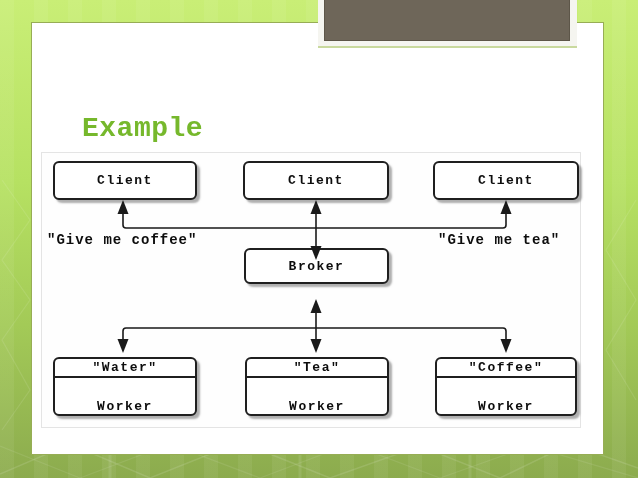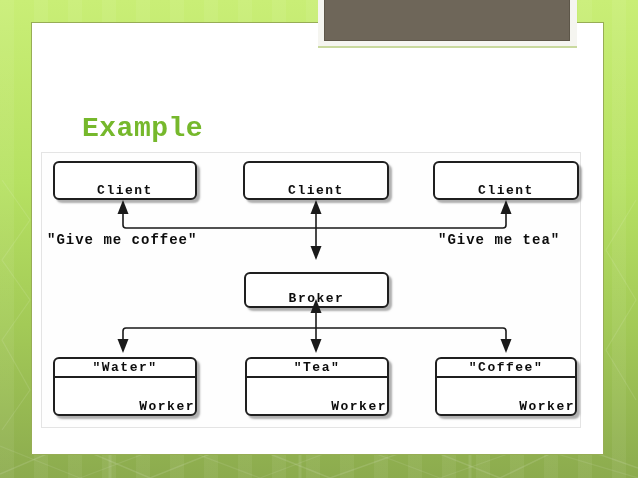--- a/index.html
+++ b/index.html
@@ -45,28 +45,28 @@
     border:1px solid #e4e4e4;background:#fefefe;
     box-sizing:border-box;z-index:2;
   }
   .node{
     position:absolute;
     background:#ffffff;
     border:2px solid #1f1f1f;
     border-radius:6px;
     box-shadow:3px 3px 2px rgba(110,110,110,0.55);
     box-sizing:border-box;
-    display:flex;align-items:flex-end;justify-content:center;
+    display:flex;align-items:center;justify-content:center;
     font-weight:bold;font-size:13px;letter-spacing:1.5px;color:#0d0d0d;
     z-index:3;
   }
   .client1{left:53px;top:161px;width:144px;height:39px;}
   .client2{left:243px;top:161px;width:146px;height:39px;}
   .client3{left:433px;top:161px;width:146px;height:39px;}
-  .broker{left:244px;top:272px;width:145px;height:36px;}
+  .broker{left:244px;top:248px;width:145px;height:36px;}
   .worker{top:357px;height:59px;flex-direction:column;justify-content:flex-start;padding:0;}
   .worker1{left:53px;width:144px;}
   .worker2{left:245px;width:144px;}
   .worker3{left:435px;width:142px;}
   .worker .hd{
     width:100%;height:19px;border-bottom:2px solid #1f1f1f;box-sizing:border-box;
     display:flex;align-items:center;justify-content:center;font-size:13px;
   }
   .worker .bd{
     flex:1;width:100%an;display:flex;align-items:center;justify-content:center;font-size:13px;margin-top:20px;

